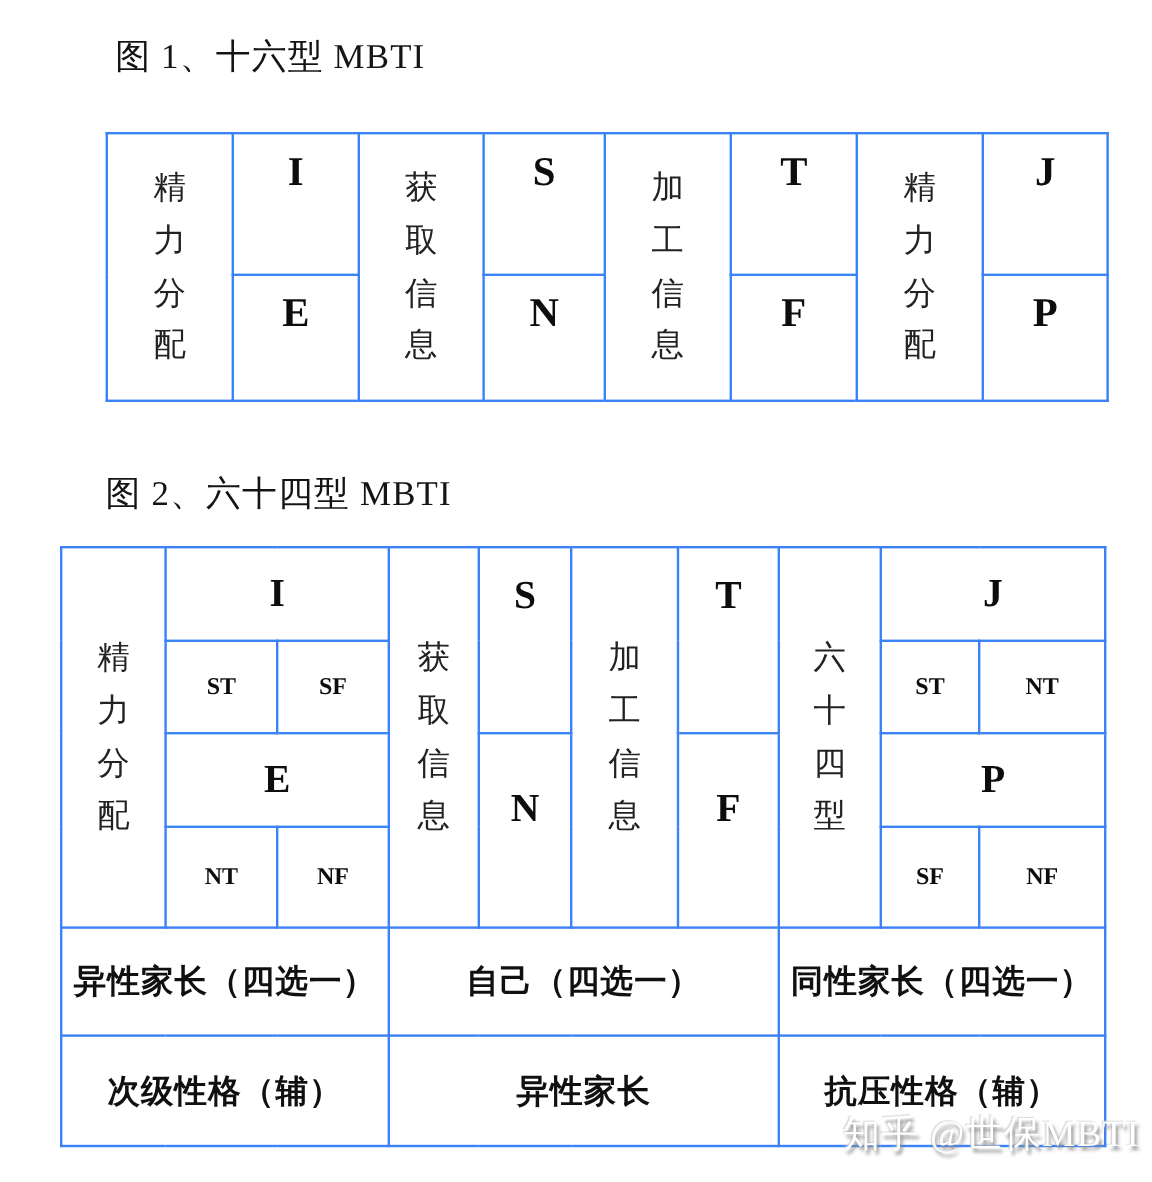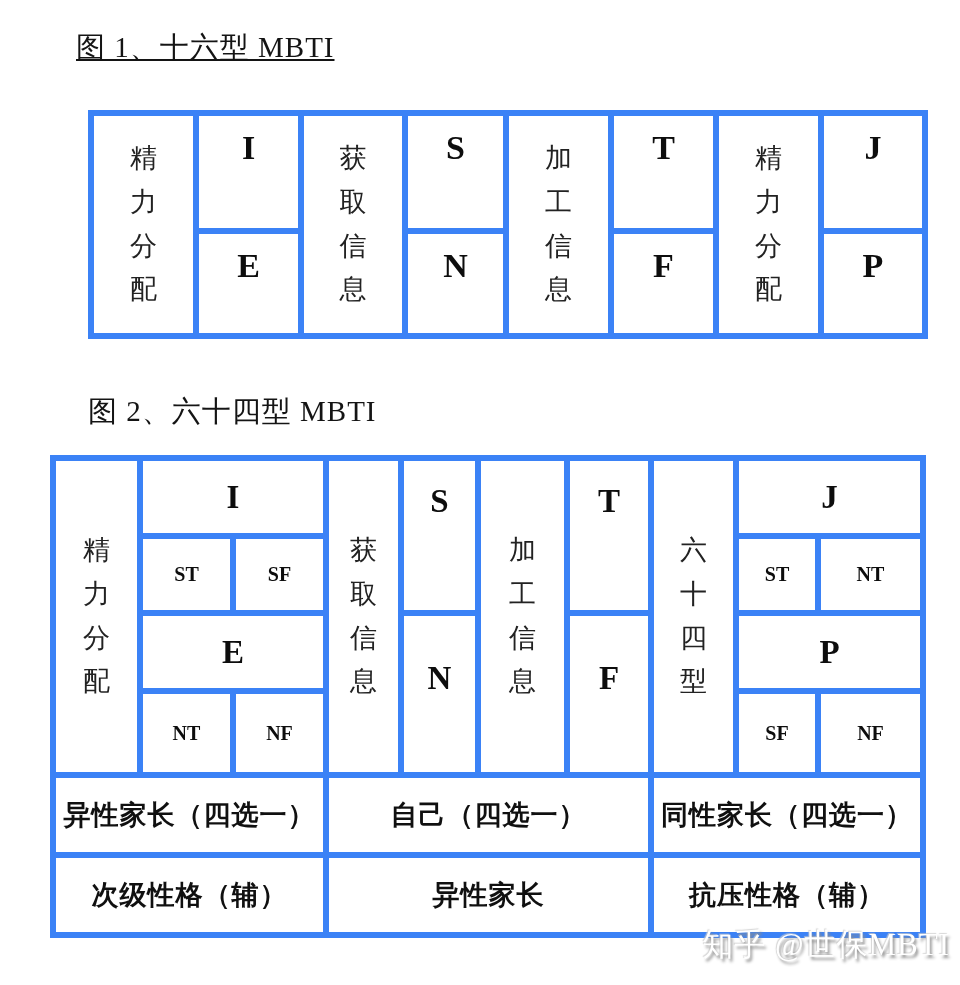--- a/index.html
+++ b/index.html
@@ -5,25 +5,25 @@
   * { margin:0; padding:0; box-sizing:border-box; }
   html,body { width:960px; height:985px; }
   body {
     background:#ffffff;
     position:relative;
     overflow:hidden;
     font-family:"Liberation Serif","DejaVu Serif",serif;
     color:#1c1c1c;
   }
   .title { position:absolute; font-size:29px; letter-spacing:1px; color:#141414; white-space:nowrap; }
-  #title1 { left:76px; top:28px;text-decoration:underline; }
+  #title1 { left:96px; top:28px; }
   #title2 { left:88px; top:392px; }
 
   table { border-collapse:collapse; table-layout:fixed; position:absolute; background:#ffffff; }
-  td { border:6px solid #3b82f6; text-align:center; vertical-align:middle; overflow:hidden; padding:0; }
+  td { border:2px solid #3b82f6; text-align:center; vertical-align:middle; overflow:hidden; padding:0; }
 
   #t1 { left:88px; top:110px; width:834px; }
   #t2 { left:50px; top:455px; width:870px; }
 
   .vh { width:1.2em; margin:0 auto; font-size:27px; line-height:1.62; word-break:break-all; color:#222222; }
 
   .lt { font-family:"Liberation Serif","DejaVu Serif",serif; font-weight:bold; color:#0d0d0d; }
   #t1 .lt { font-size:34px; }
   #t2 .big { font-size:33px; }
   #t2 .pair { font-size:20px; }
@@ -132,26 +132,26 @@
       <td rowspan="2" class="lt big s-mid">N</td>
       <td rowspan="2" class="lt big s-mid">F</td>
       <td colspan="2" class="lt big">P</td>
     </tr>
     <tr style="height:84px">
       <td class="lt pair">NT</td>
       <td class="lt pair">NF</td>
       <td class="lt pair">SF</td>
       <td class="lt pair">NF</td>
     </tr>
-    <tr style="height:80px">
+    <tr style="height:90px">
       <td colspan="3" class="foot">异性家长（四选一）</td>
       <td colspan="4" class="foot">自己（四选一）</td>
       <td colspan="3" class="foot">同性家长（四选一）</td>
     </tr>
-    <tr style="height:80px">
+    <tr style="height:92px">
       <td colspan="3" class="foot">次级性格（辅）</td>
       <td colspan="4" class="foot">异性家长</td>
       <td colspan="3" class="foot">抗压性格（辅）</td>
     </tr>
   </tbody>
 </table>
 
 <div id="watermark">知乎 @世保MBTI</div>
 
 </body></html>

